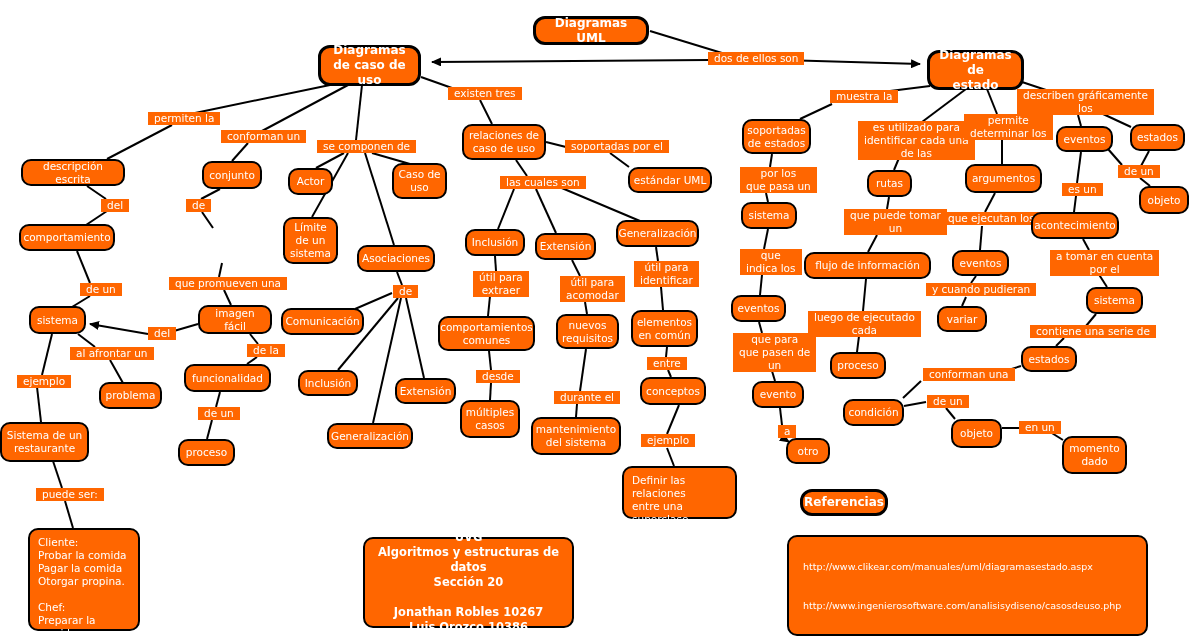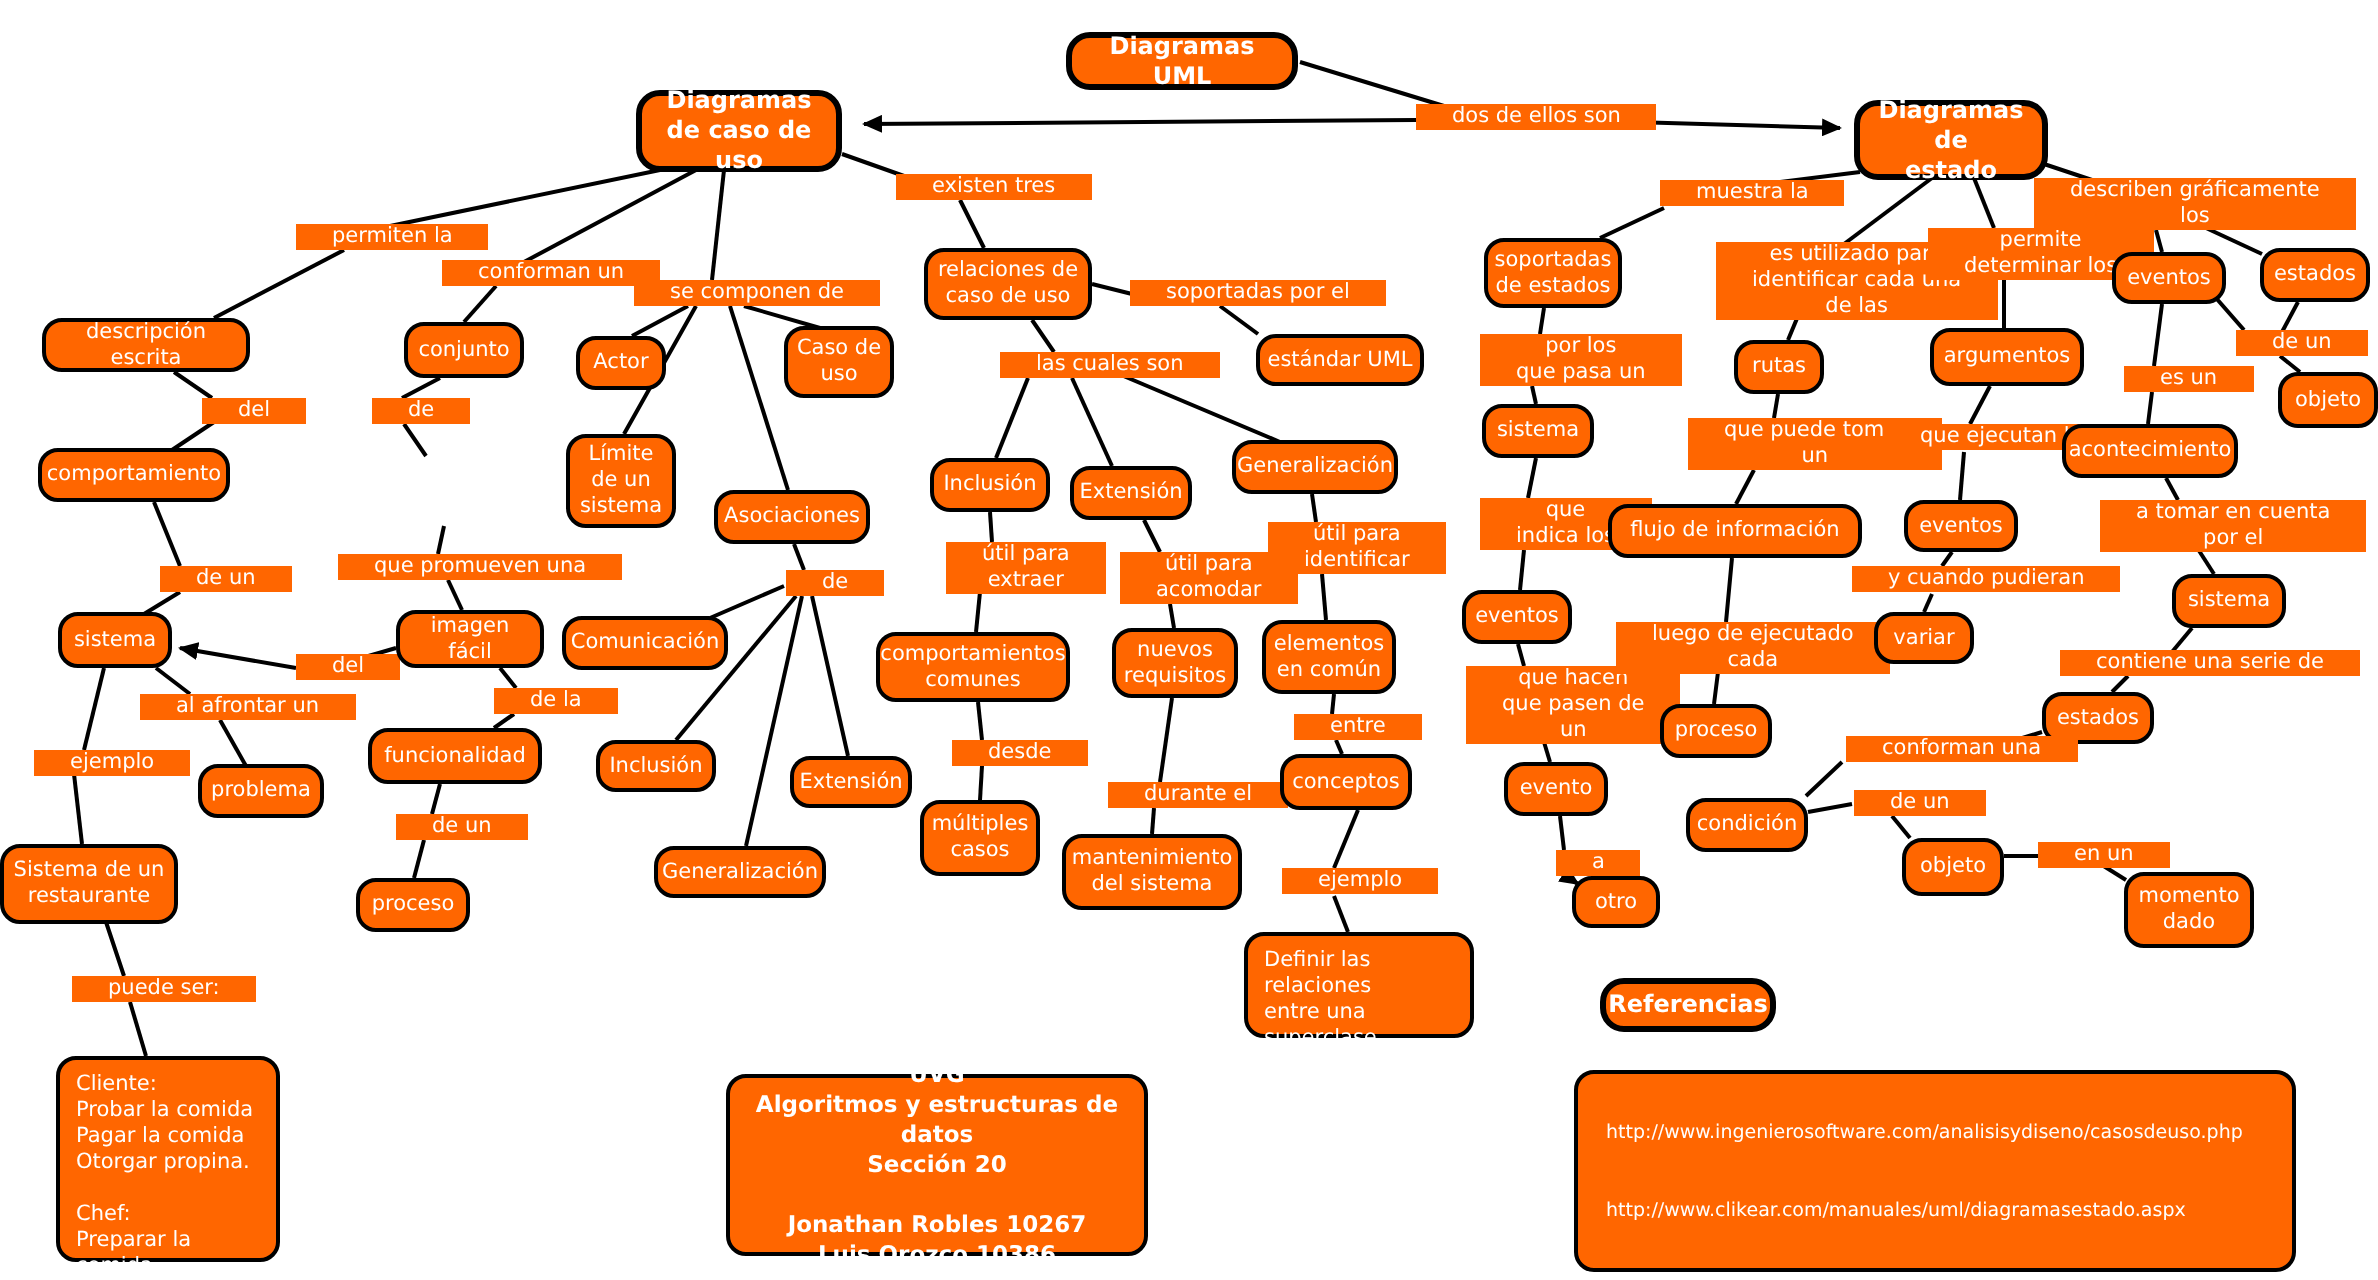--- a/index.html
+++ b/index.html
@@ -14,21 +14,21 @@
     background:#FF6600;color:#ffffff;
     border:2px solid #000000;border-radius:10px;
     font-size:10.5px;line-height:13px;text-align:center;
     white-space:pre-line;padding:1px 3px;
   }
   .title{font-weight:bold;font-size:12px;line-height:15px;border-width:3px;border-radius:12px;}
   .lbl{
     position:absolute;box-sizing:border-box;
     background:#FF6600;color:#ffffff;
     font-size:10.5px;line-height:13px;text-align:center;
-    white-space:pre-line;padding:0 18px;
+    white-space:pre-line;padding:0 6px;
   }
   .left-align{display:block;text-align:left;padding:6px 8px;}
   .credits{font-weight:bold;font-size:11.5px;line-height:15px;}
   .url-line{font-size:9.5px;line-height:13px;margin-bottom:13px;white-space:nowrap;}
   .urls-box{display:block;text-align:left;padding:10px 0 0 14px;}
 </style>
 </head>
 <body>
 
 <div id="canvas">
@@ -228,21 +228,21 @@
 
   <div class="lbl" style="left:830px;top:90px">muestra la</div>
   <div class="concept" style="left:742px;top:119px;width:69px;height:35px">soportadas
 de estados</div>
   <div class="lbl" style="left:740px;top:167px">por los
 que pasa un</div>
   <div class="concept" style="left:741px;top:202px;width:56px;height:27px">sistema</div>
   <div class="lbl" style="left:740px;top:249px">que
 indica los</div>
   <div class="concept" style="left:731px;top:295px;width:55px;height:27px">eventos</div>
-  <div class="lbl" style="left:733px;top:333px">que hacen
+  <div class="lbl" style="left:733px;top:333px">que para
 que pasen de
 un</div>
   <div class="concept" style="left:752px;top:381px;width:52px;height:27px">evento</div>
   <div class="lbl" style="left:778px;top:425px">a</div>
   <div class="concept" style="left:786px;top:438px;width:44px;height:26px">otro</div>
 
   <div class="lbl" style="left:858px;top:121px">es utilizado para
 identificar cada una
 de las</div>
   <div class="concept" style="left:867px;top:170px;width:45px;height:27px">rutas</div>
@@ -277,22 +277,22 @@
   <div class="lbl" style="left:923px;top:368px">conforman una</div>
   <div class="concept" style="left:843px;top:399px;width:61px;height:27px">condición</div>
   <div class="lbl" style="left:927px;top:395px">de un</div>
   <div class="concept" style="left:951px;top:419px;width:51px;height:29px">objeto</div>
   <div class="lbl" style="left:1019px;top:421px">en un</div>
   <div class="concept" style="left:1062px;top:436px;width:65px;height:38px">momento
 dado</div>
 
   <div class="concept title" style="left:800px;top:489px;width:88px;height:27px">Referencias</div>
   <div class="concept urls-box" style="left:787px;top:535px;width:361px;height:101px">
+    <div class="url-line">http://www.clikear.com/manuales/uml/diagramasestado.aspx</div>
     <div class="url-line">http://www.ingenierosoftware.com/analisisydiseno/casosdeuso.php</div>
-    <div class="url-line">http://www.clikear.com/manuales/uml/diagramasestado.aspx</div>
     <div class="url-line">http://www.clikear.com/manuales/uml/diagramascasouso.aspx</div>
   </div>
 
   <div class="concept credits" style="left:363px;top:537px;width:211px;height:91px">UVG
 Algoritmos y estructuras de datos
 Sección 20
 
 Jonathan Robles 10267
 Luis Orozco 10386</div>
 </div>

